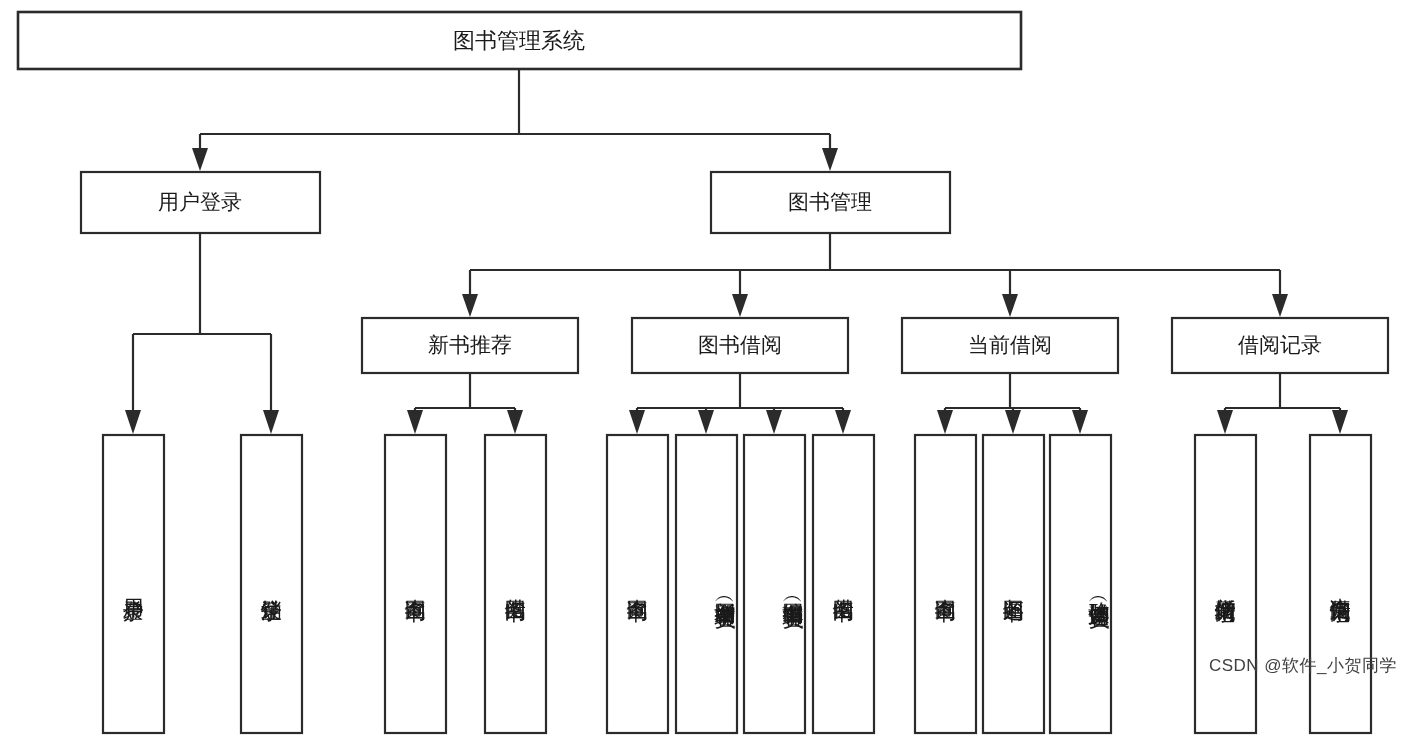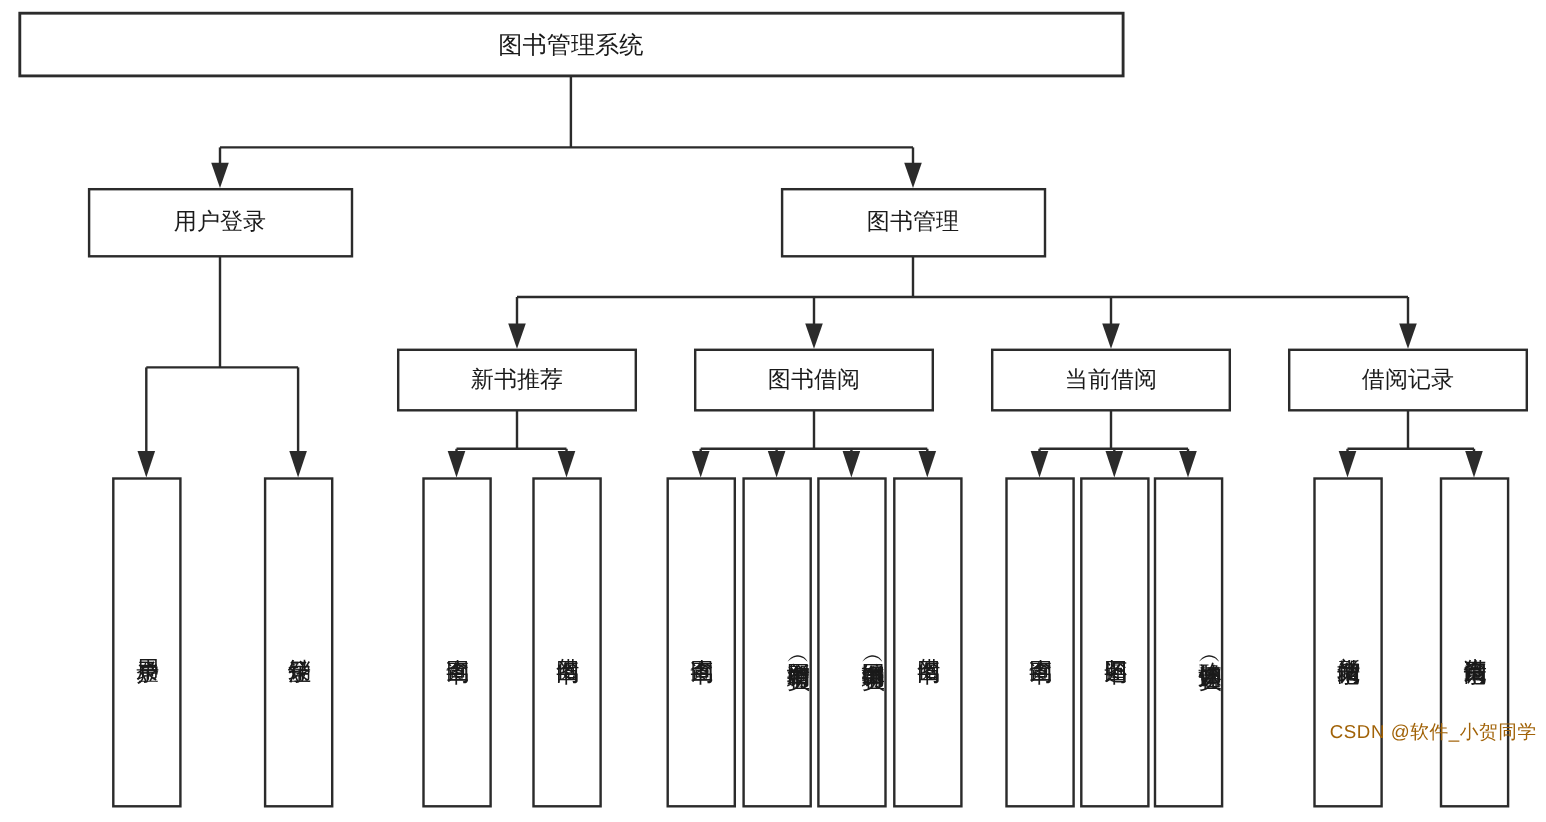--- a/index.html
+++ b/index.html
@@ -71,21 +71,21 @@
     letter-spacing: 1px;
     white-space: nowrap;
     pointer-events: none;
   }
   .watermark {
     position: absolute;
     right: 8px;
     bottom: 4px;
     font-family: "Liberation Sans", "DejaVu Sans", sans-serif;
     font-size: 17px;
-    color: #a16207;
+    color: #404040;
     letter-spacing: 0.5px;
     white-space: nowrap;
   }
 </style>
 </head>
 <body>
 
 <div id="diagram-root">
 
   <svg id="tree-svg" viewBox="0 0 1405 747">

